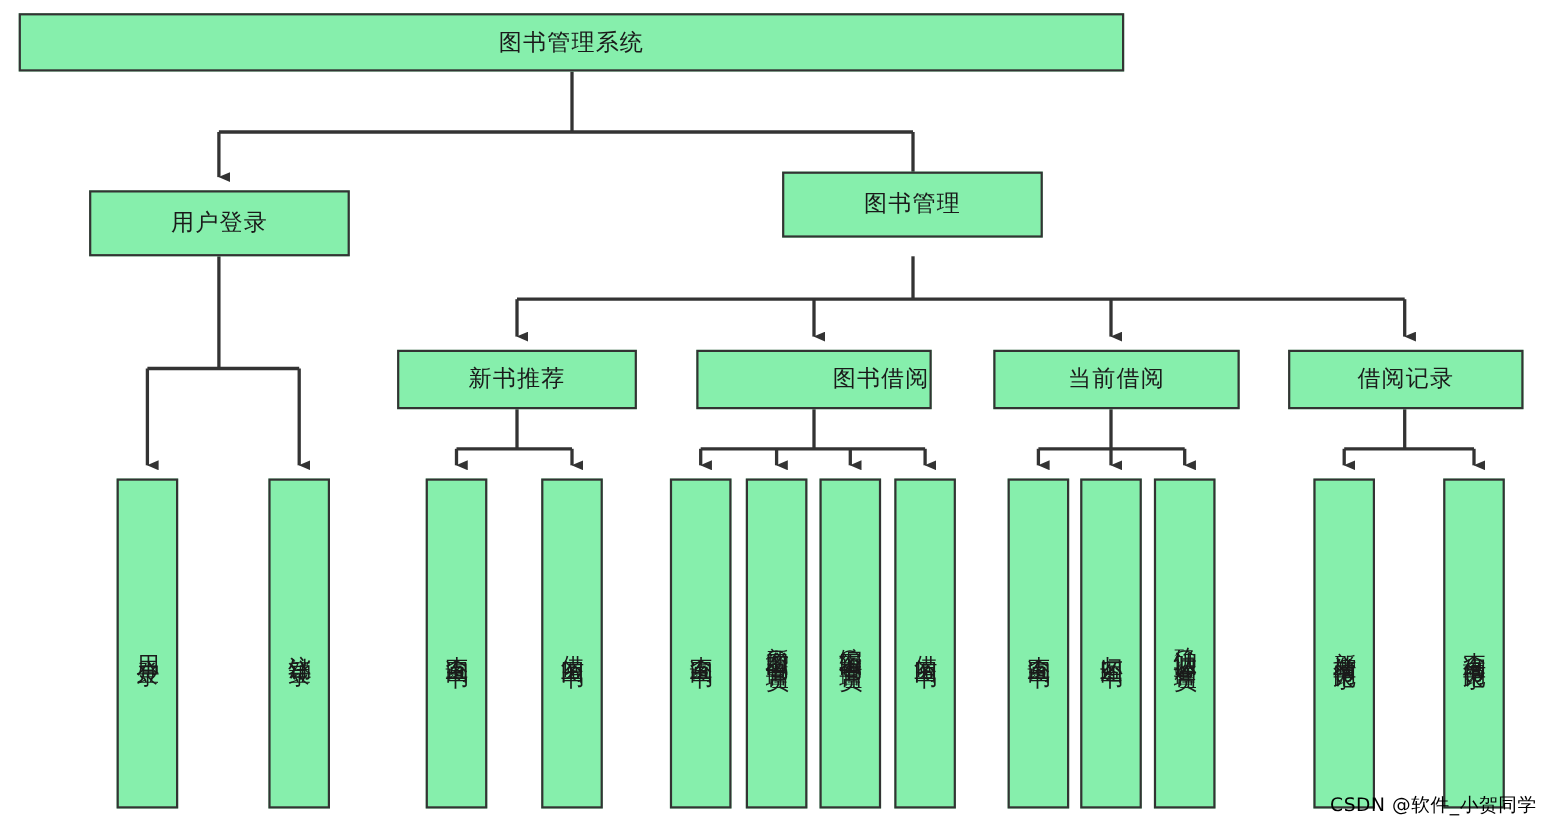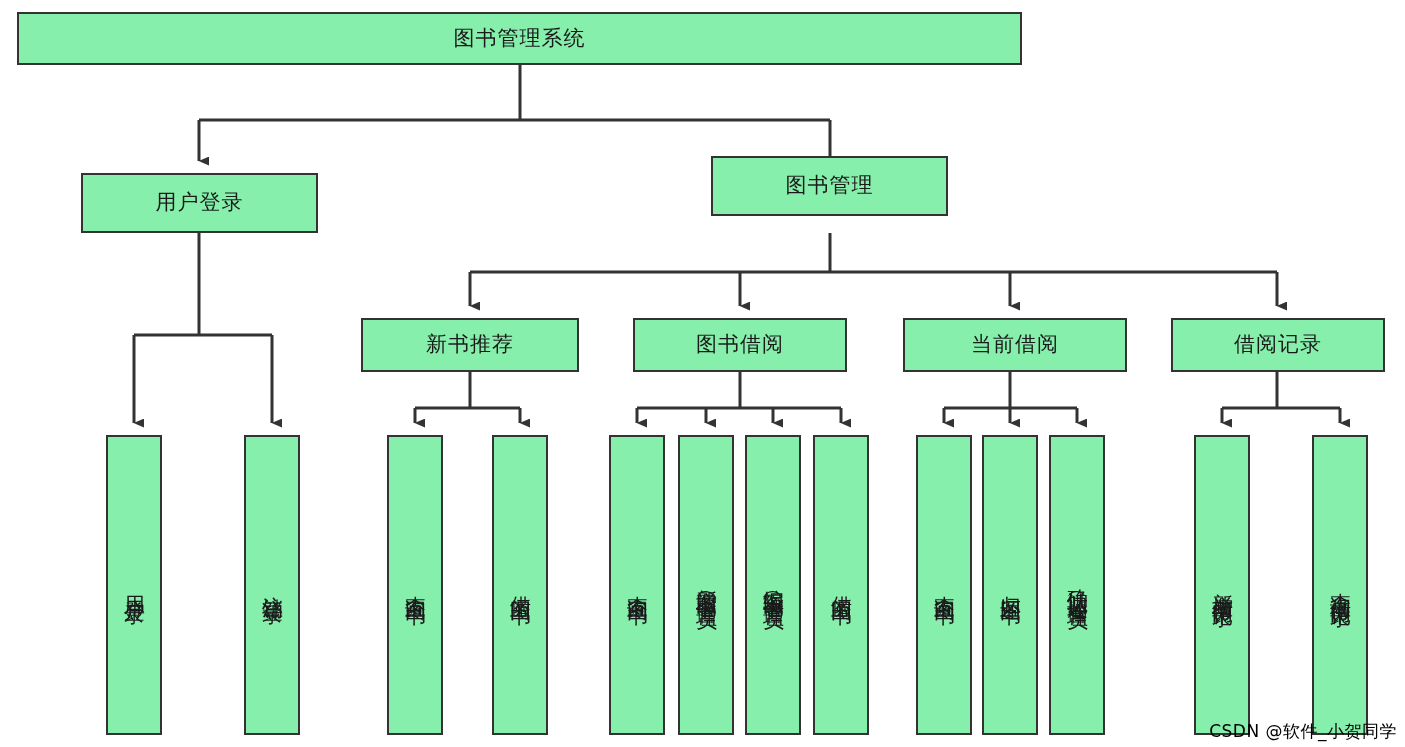--- a/index.html
+++ b/index.html
@@ -126,21 +126,21 @@
   <div class="node h" style="left:81px; top:173px; width:237px; height:60px;">
     <span>用户登录</span>
   </div>
   <div class="node h" style="left:711px; top:156px; width:237px; height:60px;">
     <span>图书管理</span>
   </div>
 
   <div class="node h" style="left:361px; top:318px; width:218px; height:54px;">
     <span>新书推荐</span>
   </div>
-  <div class="node h" style="left:633px; top:318px; width:214px; height:54px;">
+  <div class="node h" style="left:633px; top:318px; width:214px; height:54px;justify-content:flex-end;">
     <span>图书借阅</span>
   </div>
   <div class="node h" style="left:903px; top:318px; width:224px; height:54px;">
     <span>当前借阅</span>
   </div>
   <div class="node h" style="left:1171px; top:318px; width:214px; height:54px;">
     <span>借阅记录</span>
   </div>
 
   <div class="node v" style="left:106px; top:435px; width:56px; height:300px;">

